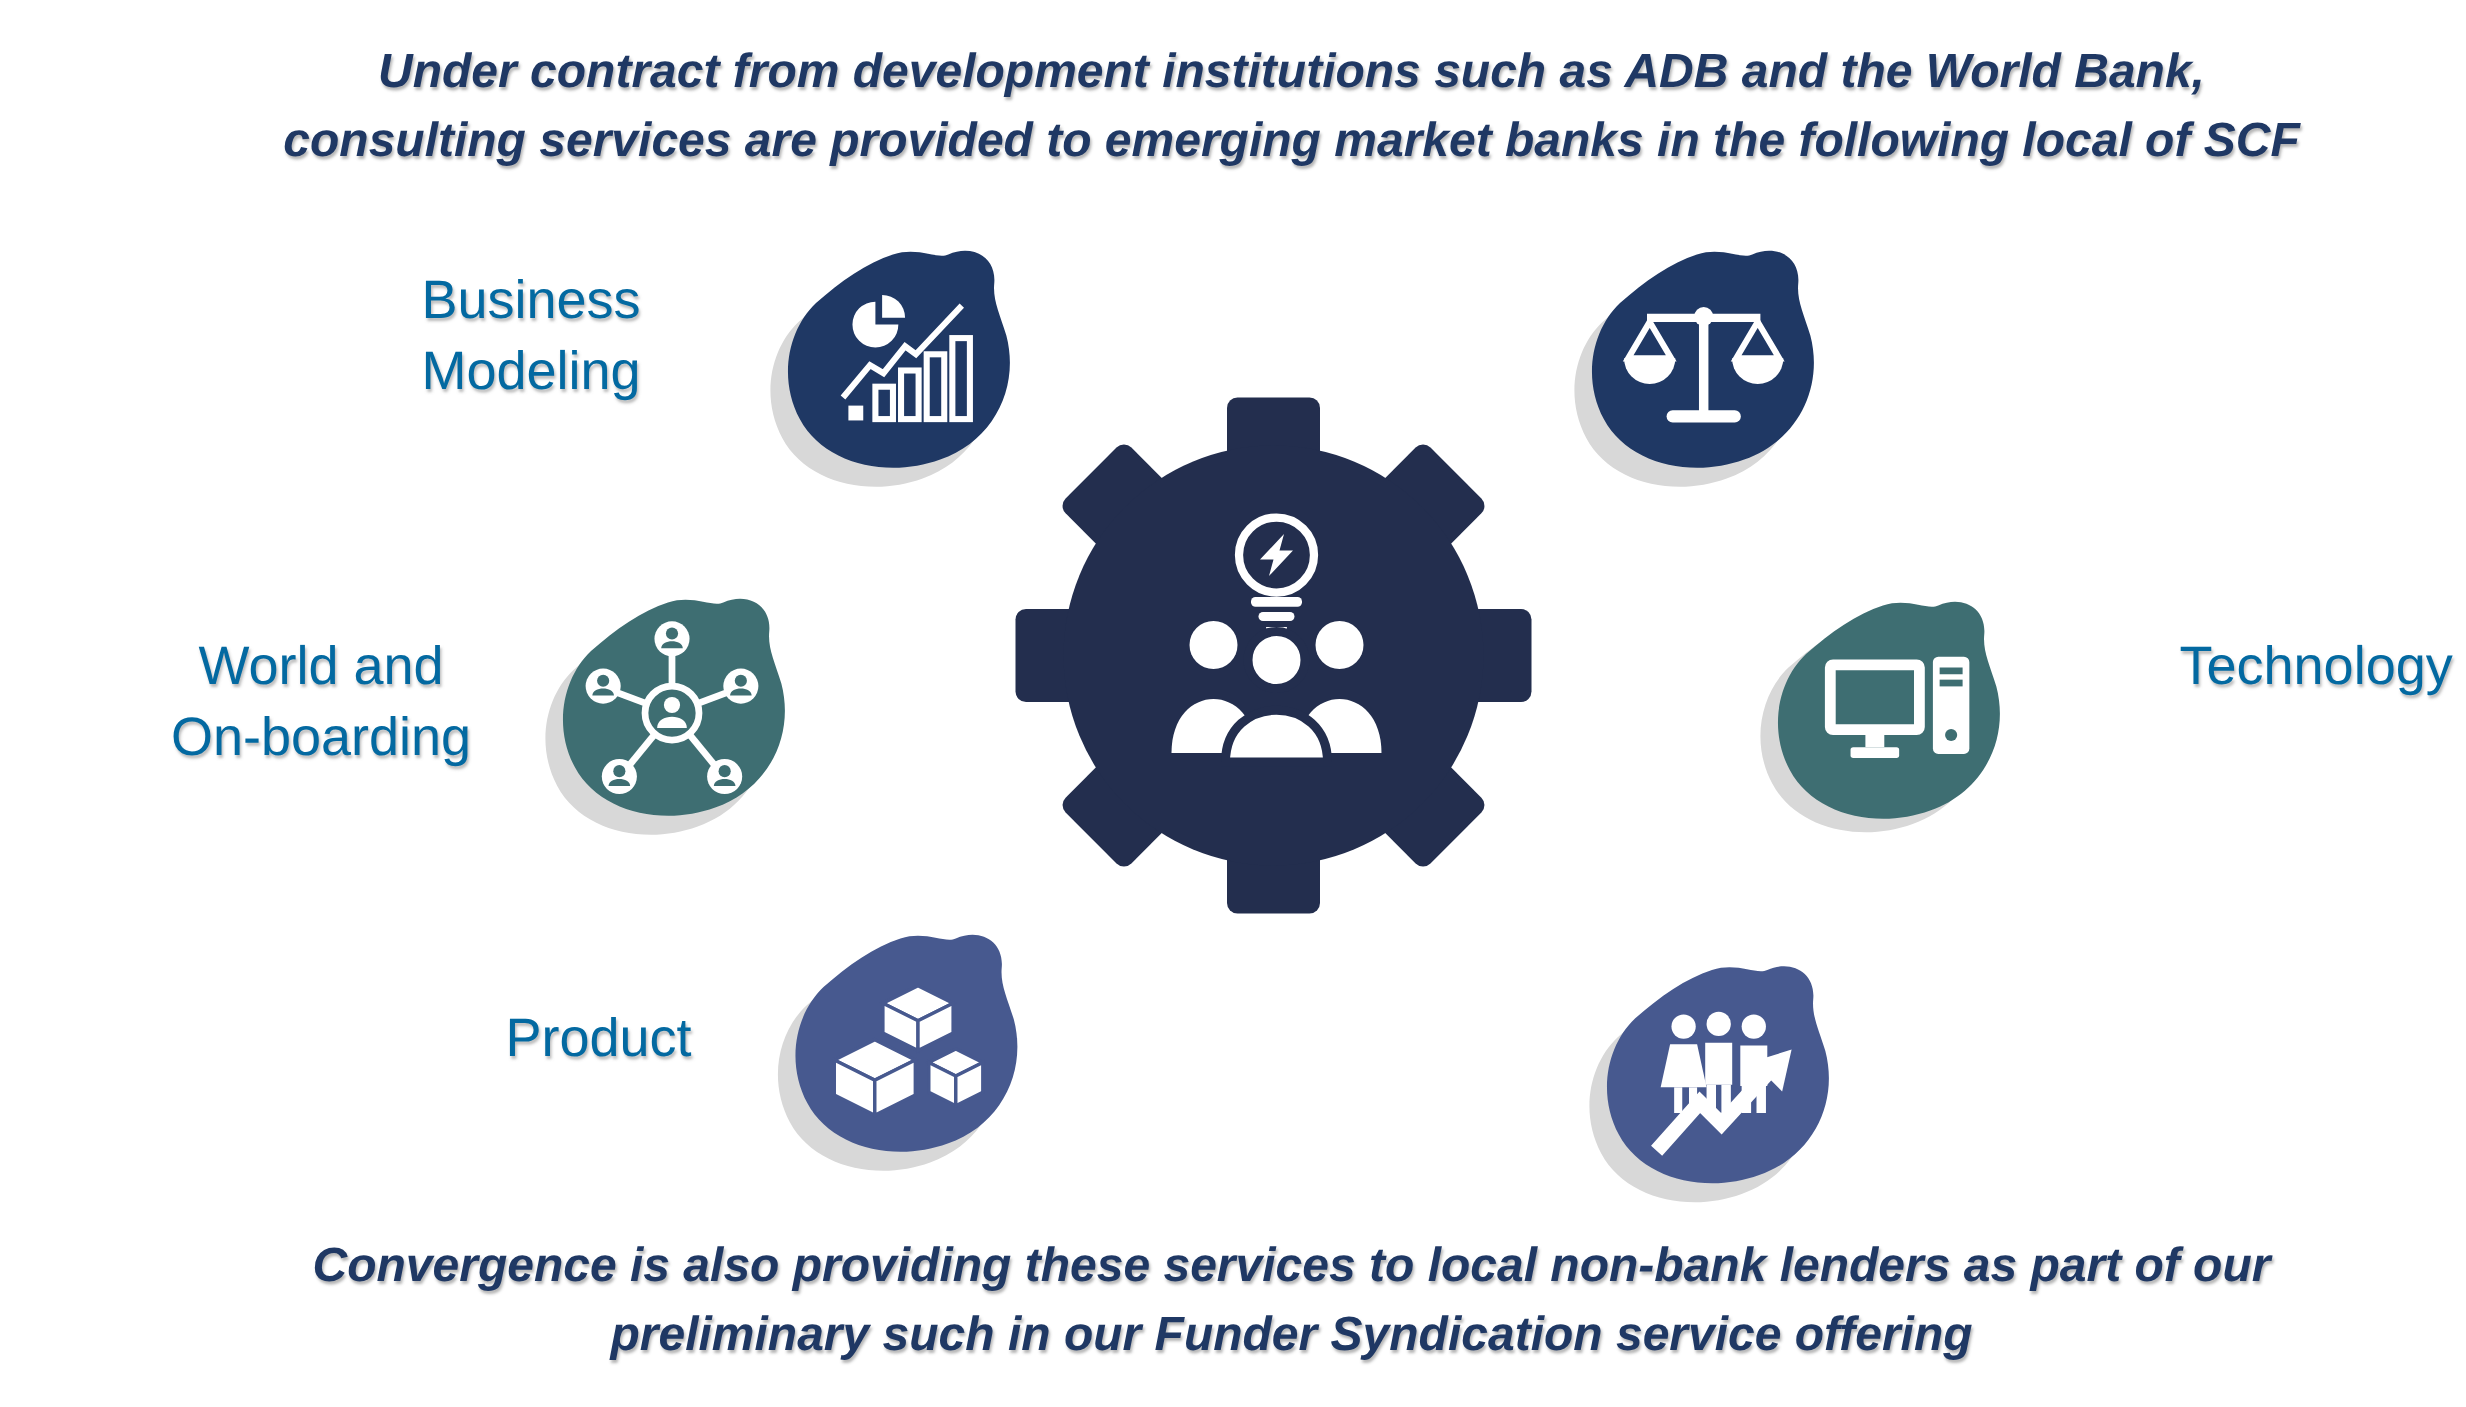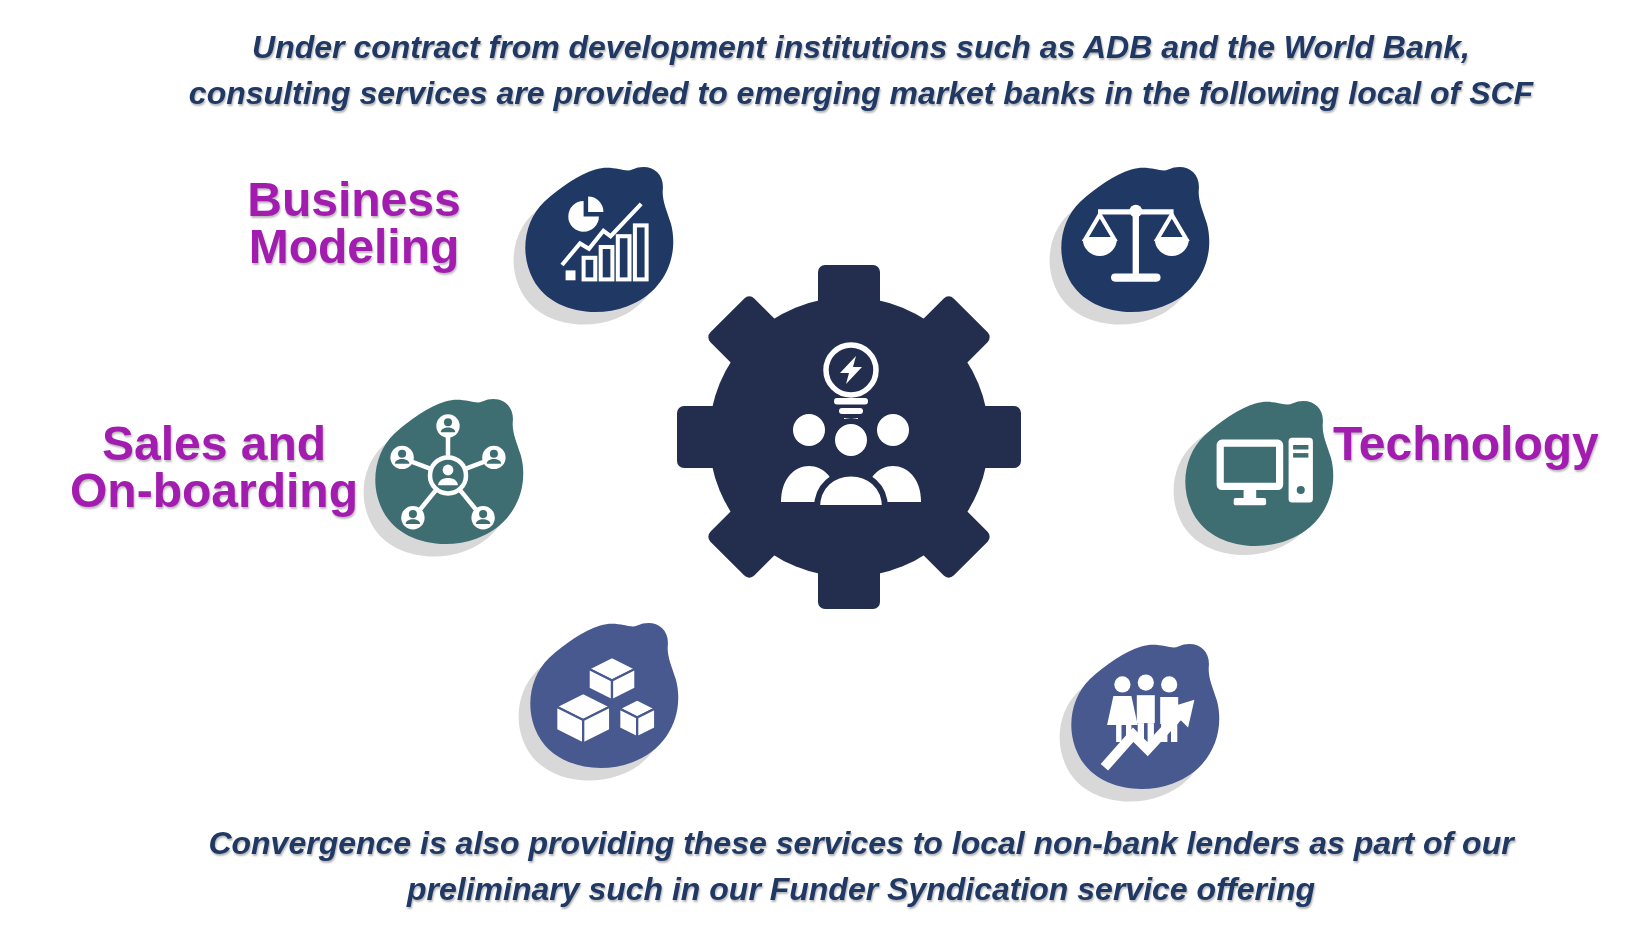--- a/index.html
+++ b/index.html
@@ -10,22 +10,22 @@
   }
   .banner{
     position:absolute;left:0;width:1644px;text-align:center;
     font-weight:bold;font-style:italic;font-size:32px;line-height:46px;
     color:var(--navy-text);
     text-shadow:1px 2px 2px rgba(90,90,90,.45);
   }
   .banner.top{top:24px;}
   .banner.bottom{top:820px;}
   .area-label{
-    position:absolute;font-weight:bold;font-size:48px;line-height:47px;
-    color:#a21caf;white-space:pre-line;
+    position:absolute;font-weight:normal;font-size:36px;line-height:47px;
+    color:#0369a1;white-space:pre-line;
     text-shadow:1px 2px 2px rgba(120,120,120,.5);
   }
   .tac{text-align:center;}
   svg.blob{position:absolute;overflow:visible;}
   svg.gear{position:absolute;overflow:visible;}
   .shadow{fill:var(--shadow-gray);}
   .fill-navy{fill:var(--blob-navy);}
   .fill-teal{fill:var(--blob-teal);}
   .fill-blue{fill:var(--blob-blue);}
   .fill-gear{fill:var(--gear-navy);}
@@ -109,37 +109,37 @@
           <path d="M 143,83 C 143,76 159,76 159,83 Z" class="glyph-teal"></path>
         <circle cx="61" cy="143" r="13" fill="#fff"></circle>
           <circle cx="61" cy="139" r="4.5" class="glyph-teal"></circle>
           <path d="M 53,150 C 53,143 69,143 69,150 Z" class="glyph-teal"></path>
         <circle cx="139" cy="143" r="13" fill="#fff"></circle>
           <circle cx="139" cy="139" r="4.5" class="glyph-teal"></circle>
           <path d="M 131,150 C 131,143 147,143 147,150 Z" class="glyph-teal"></path>
       </g>
     </g>
   </svg>
-  <div class="area-label tac" style="left:25px;top:420px;width:300px">Sales and
+  <div class="area-label tac" style="left:25px;top:420px;width:300px">World and
 On-boarding</div>
 
   <svg class="blob" style="left:1129px;top:391px" width="180" height="171" viewBox="0 0 200 190">
     <use href="#blobShape" class="shadow" transform="translate(-13,10)"></use>
     <use href="#blobShape" class="fill-teal"></use>
     <g>
       <rect x="58" y="58" width="66" height="48" fill="none" stroke="#fff" stroke-width="8" rx="2"></rect>
       <rect x="84" y="110" width="14" height="9" fill="#fff"></rect>
       <rect x="73" y="119" width="36" height="8" rx="2" fill="#fff"></rect>
       <rect x="134" y="52" width="27" height="72" rx="4" fill="#fff"></rect>
       <rect x="139" y="60" width="17" height="5" class="glyph-teal"></rect>
       <rect x="139" y="69" width="17" height="5" class="glyph-teal"></rect>
       <circle cx="147.5" cy="110" r="4.5" class="glyph-teal"></circle>
     </g>
   </svg>
-  <div class="area-label" style="left:1294px;top:420px">Technology</div>
+  <div class="area-label" style="left:1414px;top:420px">Technology</div>
 
   <svg class="blob" style="left:474px;top:613px" width="180" height="171" viewBox="0 0 200 190">
     <use href="#blobShape" class="shadow" transform="translate(-13,14)"></use>
     <use href="#blobShape" class="fill-blue"></use>
     <g stroke-width="2.5" fill="#fff">
       <g class="gap-blue">
         <path d="M 110,49 L 136,62 L 110,75 L 84,62 Z"></path>
         <path d="M 84,62 L 110,75 L 110,97 L 84,84 Z"></path>
         <path d="M 136,62 L 110,75 L 110,97 L 136,84 Z"></path>
       </g>
@@ -148,20 +148,21 @@
         <path d="M 48,104 L 78,119 L 78,145 L 48,130 Z"></path>
         <path d="M 108,104 L 78,119 L 78,145 L 108,130 Z"></path>
       </g>
       <g class="gap-blue">
         <path d="M 138,96 L 158,106 L 138,116 L 118,106 Z"></path>
         <path d="M 118,106 L 138,116 L 138,138 L 118,128 Z"></path>
         <path d="M 158,106 L 138,116 L 138,138 L 158,128 Z"></path>
       </g>
     </g>
   </svg>
+  <div class="area-label" style="left:298px;top:668px">Product</div>
 
   <svg class="blob" style="left:1015px;top:634px" width="180" height="171" viewBox="0 0 200 190">
     <use href="#blobShape" class="shadow" transform="translate(-13,14)"></use>
     <use href="#blobShape" class="fill-blue"></use>
     <g fill="#fff">
       <circle cx="76" cy="56" r="9"></circle>
       <path d="M 66,69 L 86,69 L 93,101 L 59,101 Z"></path>
       <rect x="69" y="101" width="6" height="19"></rect>
       <rect x="80" y="101" width="6" height="19"></rect>
       <circle cx="102" cy="54" r="9"></circle>

